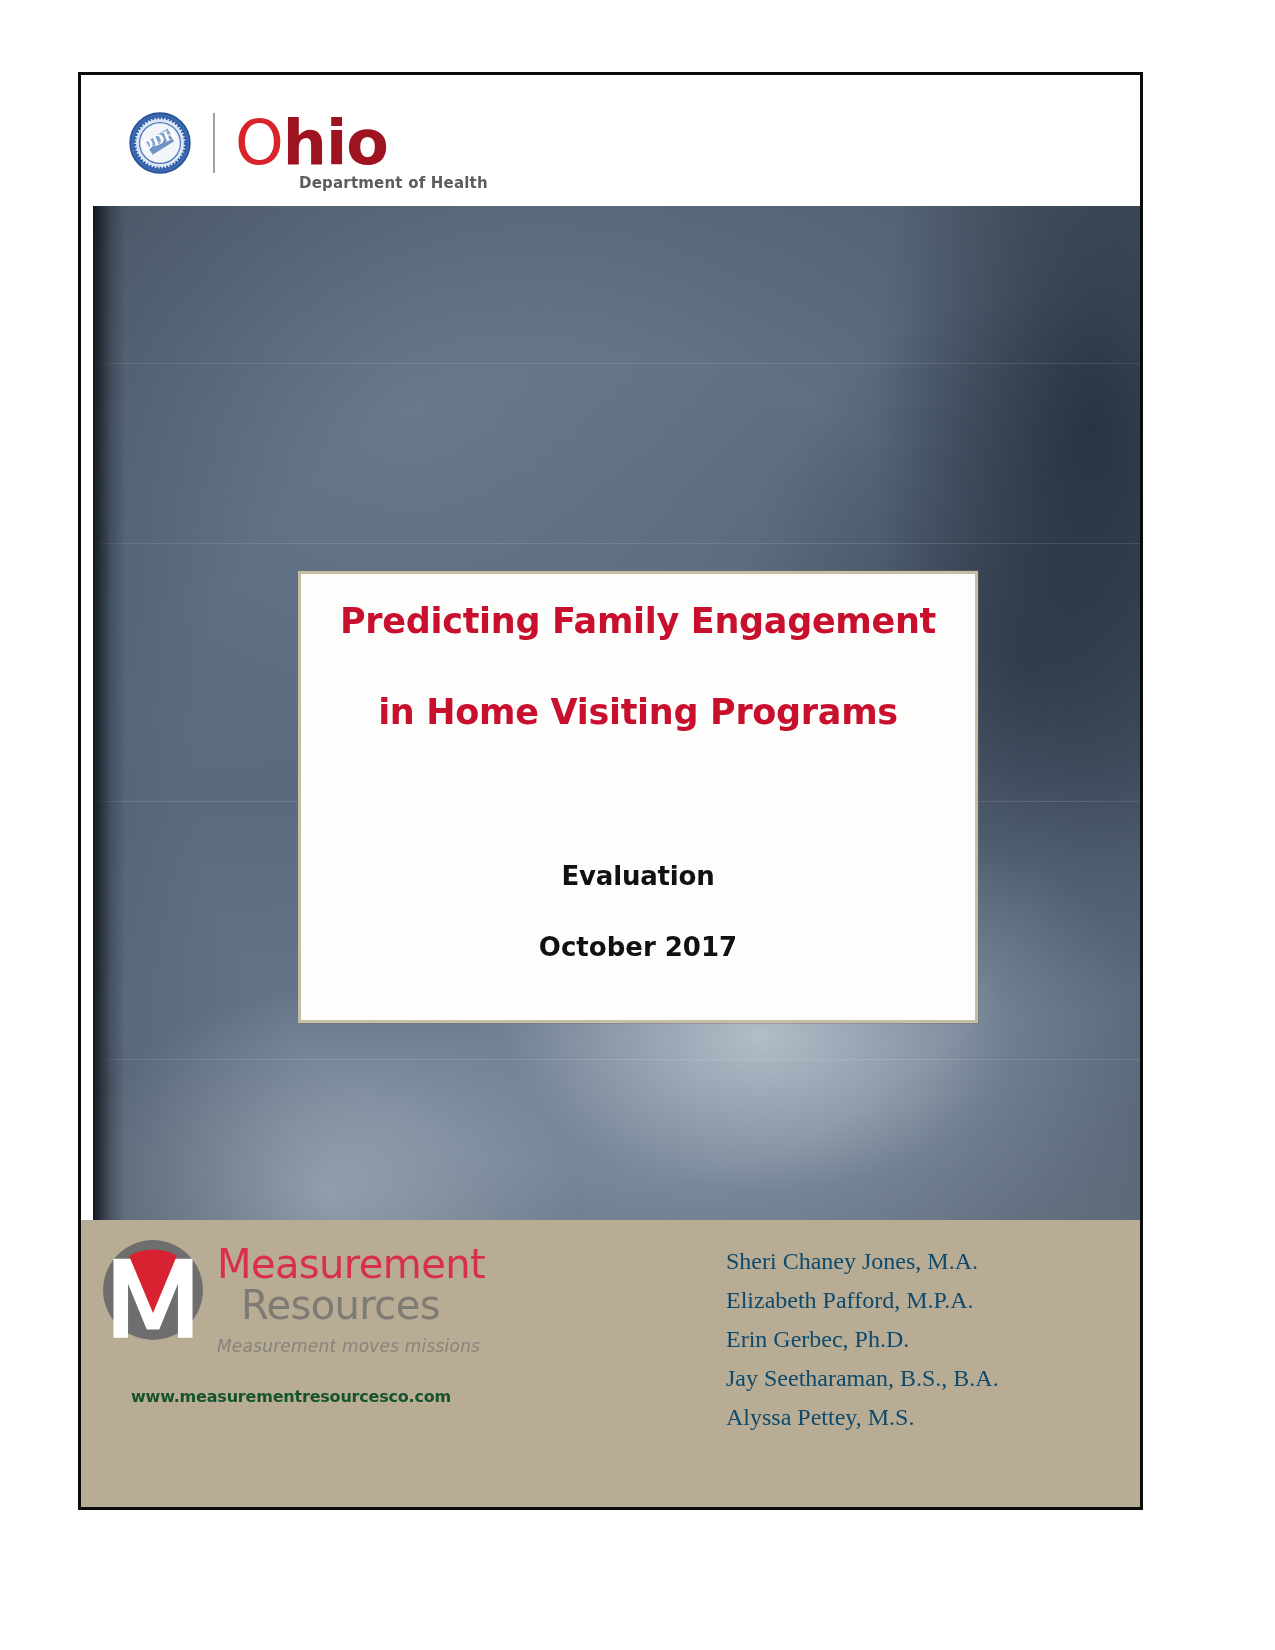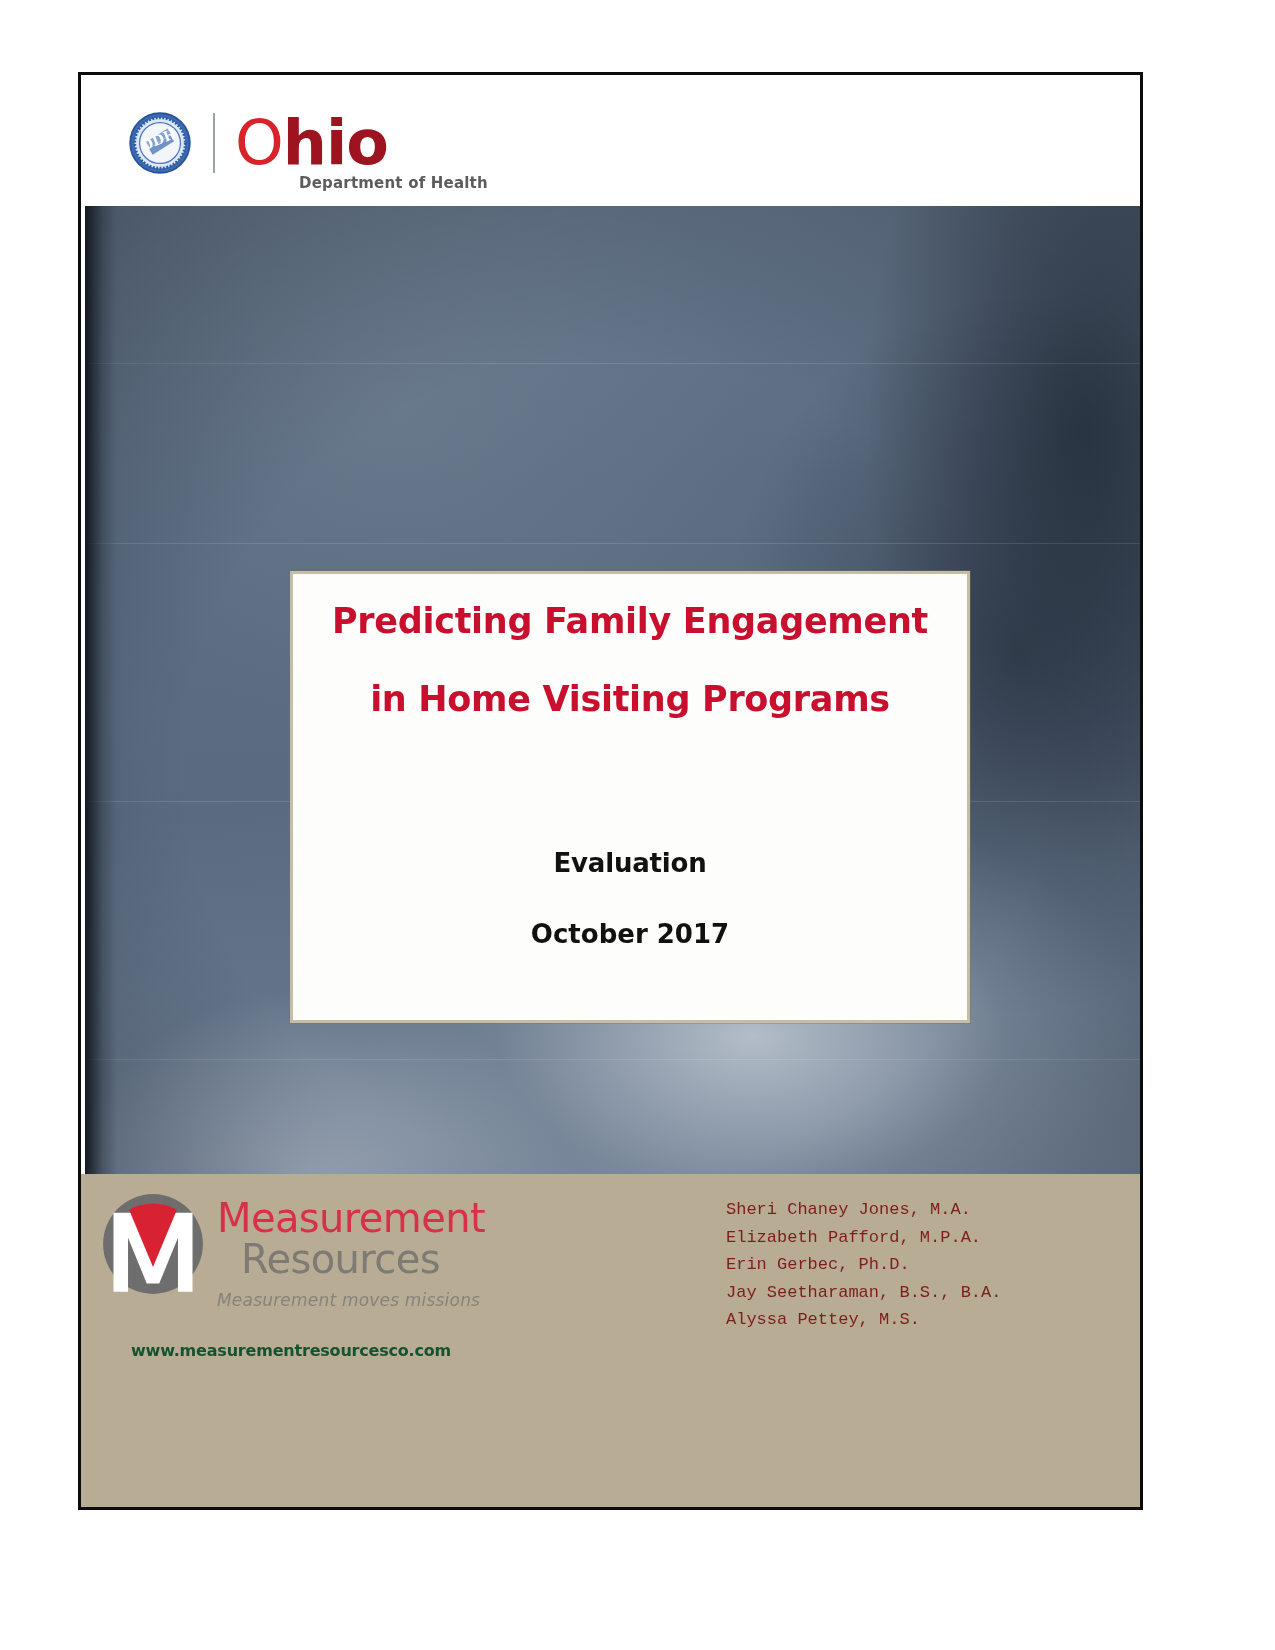--- a/index.html
+++ b/index.html
@@ -80,21 +80,21 @@
     color: #5c5c5c;
     letter-spacing: 0.2px;
     display: block;
     margin-top: -2px;
     margin-left: 64px;
   }
 
   
   .photo {
     position: absolute;
-    left: 4px;
+    left: 12px;
     top: 131px;
     width: 100%;
     height: 1122px;
     overflow: hidden;
     background: #4d7c0f;
   }
   .photo-base {
     position: absolute;
     inset: 0;
     background:
@@ -148,21 +148,21 @@
   }
   .title-main {
     font-family: "DejaVu Sans", sans-serif;
     font-size: 35px;
     font-weight: 700;
     color: #c8102e;
     text-align: center;
     line-height: 1.1;
     letter-spacing: -0.3px;
   }
-  .title-main .line2 { display: block; margin-top: 39px; }
+  .title-main .line2 { display: block; margin-top: 52px; }
   .title-sub {
     font-family: "DejaVu Sans", sans-serif;
     font-size: 26px;
     font-weight: 700;
     color: #111111;
     text-align: center;
     line-height: 1.55;
     margin-top: 44px;
     letter-spacing: -0.2px;
   }
@@ -174,21 +174,21 @@
     text-align: left;
     margin-top: 36px;
   }
 
   
   .footer-band {
     position: absolute;
     left: 0;
     bottom: 0;
     width: 100%;
-    height: 333px;
+    height: 287px;
     background: #b9ac94;
     overflow: hidden;
   }
   .mr-logo-wrap {
     position: absolute;
     left: 20px;
     top: 18px;
     display: flex;
     align-items: flex-start;
   }
@@ -238,23 +238,23 @@
     font-weight: 700;
     color: #14532d;
     letter-spacing: -0.2px;
   }
   .authors {
     position: absolute;
     left: 645px;
     top: 22px;
   }
   .author-line {
-    font-family: Liberation Mono, monospace;
-    font-size: 17px;
-    color: #7f1d1d;
+    font-family: Liberation Serif, serif;
+    font-size: 24px;
+    color: #0c4a6e;
     line-height: 1.62;
     white-space: nowrap;
   }
 </style>
 </head>
 <body>
 
 <div class="page">
 
   <div class="header-band">

